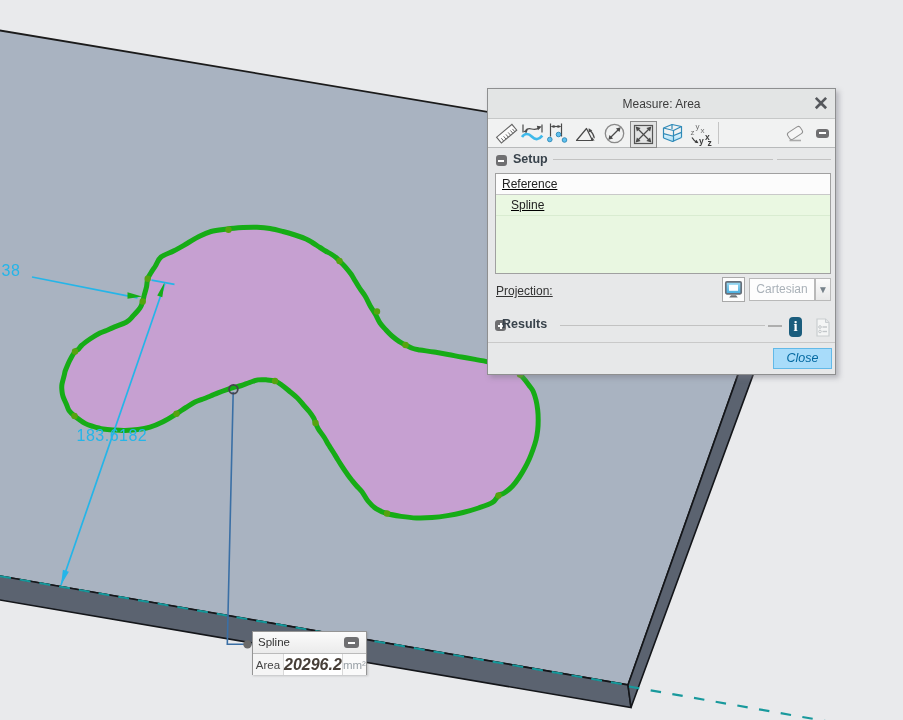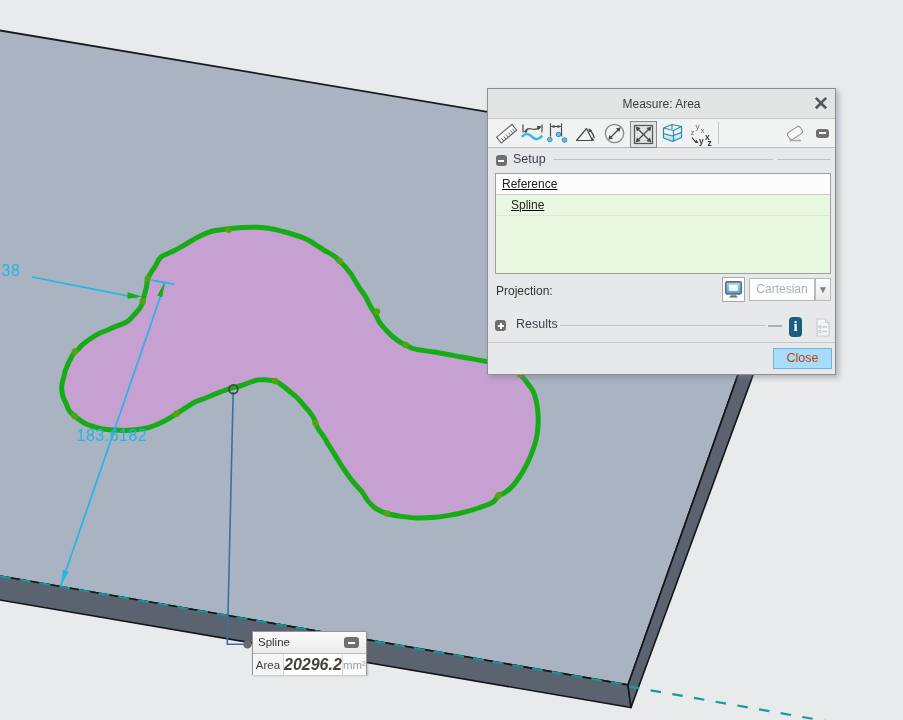--- a/index.html
+++ b/index.html
@@ -7,30 +7,30 @@
 #dlg{position:absolute;left:487px;top:48px;width:347px;height:285px;background:#e7e8e9;border:1px solid #8e8f90;box-shadow:3px 3px 5px rgba(120,120,130,0.45);margin-top:40px;}
 #ttl{position:absolute;left:0;top:0;width:100%;height:29px;background:#e3e5e5;border-bottom:1px solid #c6c8c8;}
 #ttl .t{position:absolute;width:100%;text-align:center;top:8px;font-size:12px;color:#3c3c3c;}
 #ttl .x{position:absolute;right:6px;top:3px;font-size:19px;font-weight:bold;color:#55585c;}
 #tbar{position:absolute;left:0;top:30px;width:100%;height:28px;background:#f1f2f2;border-bottom:1px solid #b8babb;}
 .cell{position:absolute;top:2px;width:25px;height:25px;}
 .sel{border:1px solid #8b8b8b;background:#e2e3e3;}
 .minibtn{position:absolute;background:#6f6f71;border-radius:3px;}
 .minibtn i{position:absolute;background:#fff;}
 .hdrline{position:absolute;height:1px;background:#c2c2c2;}
-.bold{font-weight:normal;font-size:12.5px;color:#39434c;}
+.bold{font-weight:bold;font-size:12.5px;color:#39434c;}
 #list{position:absolute;left:7px;top:84px;width:334px;height:99px;border:1px solid #a0a0a0;background:#e9f7e1;text-decoration:underline;}
 #list .h{height:20px;background:#fcfcfc;border-bottom:1px solid #c9c9c9;font-size:12px;color:#222;padding-left:6px;line-height:20px;}
 #list .r{height:20px;background:#eaf8e2;border-bottom:1px solid #d9ecd1;font-size:12px;color:#222;padding-left:15px;line-height:20px;}
-#proj{position:absolute;left:8px;top:195px;font-size:12px;color:#333;}
+#proj{position:absolute;left:8px;top:195px;font-size:12px;color:#333;text-decoration:underline;}
 #pbox{position:absolute;left:70px;top:189px;width:158px;height:21px;background:#f3eefb;border:1px solid #aaa4b9;text-align:center;line-height:21px;font-size:12px;color:#222;}
 #mon{position:absolute;left:234px;top:188px;width:21px;height:23px;background:#fcfcfc;border:1px solid #a9a9a9;}
 #cart{position:absolute;left:261px;top:189px;width:64px;height:21px;background:#fdfdfd;border:1px solid #b9b9b9;text-align:center;line-height:21px;font-size:12px;color:#a9b1b8;}
 #cartA{position:absolute;left:327px;top:189px;width:14px;height:21px;background:linear-gradient(#fbfbfb,#e8e8e8);border:1px solid #b9b9b9;text-align:center;line-height:21px;font-size:10px;color:#76818a;}
-#closebtn{position:absolute;left:285px;top:258.5px;width:57px;height:19px;background:#a8dcfa;border:1.5px solid #62b9e8;border-radius:0;text-align:center;line-height:19px;font-size:12.5px;color:#c2410c;}
+#closebtn{position:absolute;left:285px;top:258.5px;width:57px;height:19px;background:#a8dcfa;border:1.5px solid #62b9e8;border-radius:0;text-align:center;line-height:19px;font-size:12.5px;color:#0369a1;font-style:italic;}
 #sep2{position:absolute;left:0px;top:253px;width:100%;height:1px;background:#c9c9c9;}
 
 #tip{position:absolute;left:252px;top:631px;width:113px;height:42px;background:#fff;border:1px solid #959595;box-shadow:1px 1px 2px rgba(100,100,100,0.3);}
 #tip .hd{height:21px;background:linear-gradient(#fbfbfb,#ebebeb);border-bottom:1px solid #bbb;font-size:11.5px;color:#333;padding-left:5px;line-height:21px;}
 #tip table{border-collapse:collapse;width:100%;height:21px;}
 #tip td{border-right:1px solid #d8d8d8;font-size:11.5px;padding:0;text-align:center;height:21px;margin-top:9px;}
 </style></head>
 <body>
 <svg id="scene" width="903" height="720" viewBox="0 0 903 720">
   <rect x="0" y="0" width="903" height="720" fill="#e9eaec"></rect>
@@ -199,21 +199,21 @@
         <rect x="2.8" y="3.8" width="15.4" height="12" rx="1.2" fill="url(#mg)" stroke="#67707a" stroke-width="1.7"></rect>
         <rect x="6" y="6.8" width="9" height="6" fill="#fdfeff"></rect>
         <path d="M8,17.2 L13,17.2 L14.8,19.6 L6.2,19.6 Z" fill="#6a7277"></path>
       </svg></div>
   <div id="cart">Cartesian</div>
   <div id="cartA">▼</div>
   <div class="minibtn" style="left:7px;top:231px;width:11px;height:11px;">
       <i style="left:2.5px;top:4.5px;width:6px;height:2px;"></i>
       <i style="left:4.5px;top:2.5px;width:2px;height:6px;"></i>
     </div>
-  <span class="abs bold" style="left:28px;top:228px;">Results</span>
+  <span class="abs bold" style="left:14px;top:228px;">Results</span>
   <div class="hdrline" style="left:72px;top:236px;width:205px;"></div>
   <div class="abs" style="left:280px;top:236px;width:14px;height:1.5px;background:#aeaeae;"></div>
   <div class="abs" style="left:301px;top:227.5px;width:13px;height:20px;background:#1b5d7d;border-radius:4px;color:#fff;font-weight:bold;font-size:15px;text-align:center;line-height:19px;font-family:'Liberation Serif',serif;">i</div>
   <div class="abs" style="left:327px;top:229px;"><svg width="16" height="19" viewBox="0 0 16 19">
         <path d="M2,1 L10.5,1 L14,4.5 L14,18 L2,18 Z" fill="#f4f5f5" stroke="#c9cdd0" stroke-width="1.2"></path>
         <path d="M10.5,1 L10.5,4.5 L14,4.5" fill="#e4e6e7" stroke="#c9cdd0" stroke-width="1"></path>
         <circle cx="5" cy="9" r="1.3" fill="none" stroke="#c2c6c9" stroke-width="1"></circle>
         <circle cx="5" cy="13.5" r="1.3" fill="none" stroke="#c2c6c9" stroke-width="1"></circle>
         <line x1="7.5" y1="9" x2="12" y2="9" stroke="#c2c6c9" stroke-width="1.4"></line>
         <line x1="7.5" y1="13.5" x2="12" y2="13.5" stroke="#c2c6c9" stroke-width="1.4"></line>

